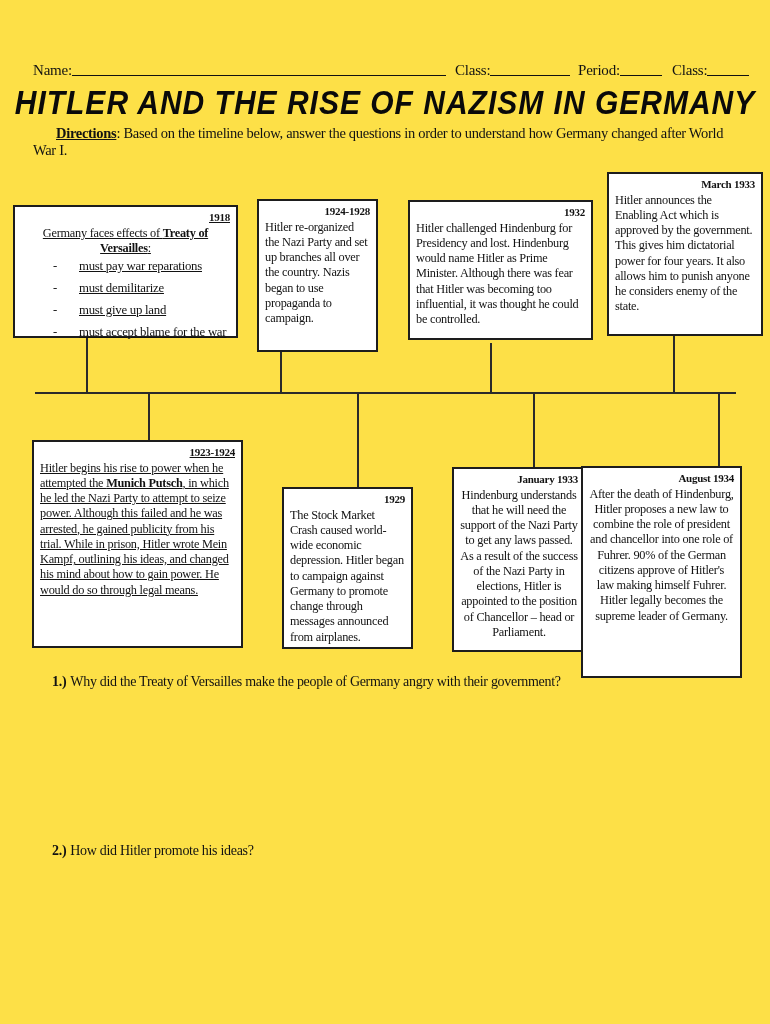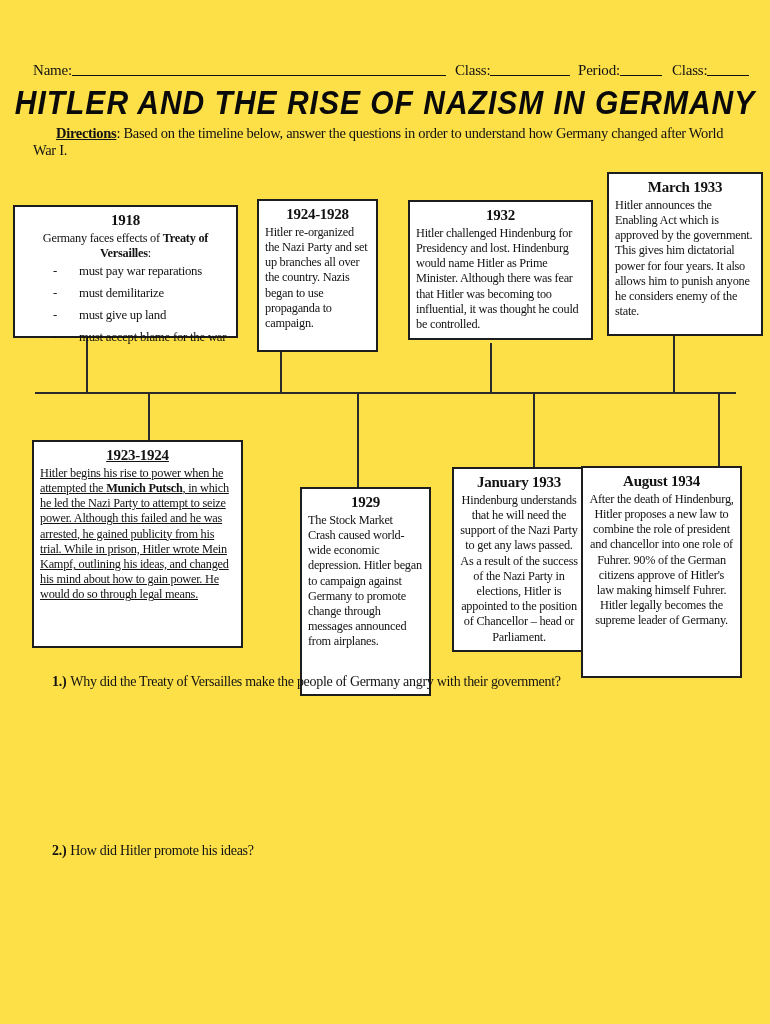--- a/index.html
+++ b/index.html
@@ -44,23 +44,23 @@
     position:absolute;
     background:#fff;
     border:2px solid #1d1d1d;
     box-sizing:border-box;
     padding:3px 6px 4px 6px;
     font-size:12.3px;
     line-height:1.24;
     letter-spacing:-0.25px;
   }
   .tbox .btitle{
-    text-align:center;
+    text-align:right;
     font-weight:bold;
-    font-size:15px;
+    font-size:11px;
     margin:1px 0 1px 0;
   }
   .tbox .body{text-align:left;}
   .tbox.centered .body{text-align:center;}
   .lead{text-align:center;}
   ul.dash{
     list-style:none;
     margin:3px 0 8px 0;
     padding:0 0 0 32px;
   }
@@ -109,21 +109,21 @@
   <div class="hline" style="left:35px;top:392px;width:701px;height:2px;"></div>
   <div class="vline" style="left:86px;top:338px;width:2px;height:55px;"></div>
   <div class="vline" style="left:148px;top:393px;width:2px;height:47px;"></div>
   <div class="vline" style="left:280px;top:351px;width:2px;height:42px;"></div>
   <div class="vline" style="left:357px;top:393px;width:2px;height:94px;"></div>
   <div class="vline" style="left:490px;top:343px;width:2px;height:50px;"></div>
   <div class="vline" style="left:533px;top:393px;width:2px;height:74px;"></div>
   <div class="vline" style="left:673px;top:335px;width:2px;height:58px;"></div>
   <div class="vline" style="left:718px;top:393px;width:2px;height:73px;"></div>
 
-  <div class="tbox" style="left:13px;top:205px;width:225px;height:133px;">
+  <div class="tbox" style="left:13px;top:205px;width:225px;height:133px;text-decoration:underline;">
     <div class="btitle">1918</div>
     <div class="lead"><span>Germany faces effects of </span><b>Treaty of Versailles</b><span>:</span></div>
     <ul class="dash">
       <li>must pay war reparations</li>
       <li>must demilitarize</li>
       <li>must give up land</li>
       <li>must accept blame for the war</li>
     </ul>
   </div>
 
@@ -140,21 +140,21 @@
   <div class="tbox" style="left:607px;top:172px;width:156px;height:164px;">
     <div class="btitle">March 1933</div>
     <div class="body">Hitler announces the Enabling Act which is approved by the government. This gives him dictatorial power for four years. It also allows him to punish anyone he considers enemy of the state.</div>
   </div>
 
   <div class="tbox" style="left:32px;top:440px;width:211px;height:208px;text-decoration:underline;">
     <div class="btitle">1923-1924</div>
     <div class="body"><span>Hitler begins his rise to power when he attempted the </span><b>Munich Putsch</b><span>, in which he led the Nazi Party to attempt to seize power. Although this failed and he was arrested, he gained publicity from his trial. While in prison, Hitler wrote Mein Kampf, outlining his ideas, and changed his mind about how to gain power.  He would do so through legal means.</span></div>
   </div>
 
-  <div class="tbox" style="left:300px;top:487px;width:131px;height:209px;">
+  <div class="tbox" style="left:282px;top:487px;width:131px;height:162px;">
     <div class="btitle">1929</div>
     <div class="body">The Stock Market Crash caused world-wide economic depression.  Hitler began to campaign against Germany to promote change through messages announced from airplanes.</div>
   </div>
 
   <div class="tbox centered" style="left:452px;top:467px;width:134px;height:185px;">
     <div class="btitle">January 1933</div>
     <div class="body">Hindenburg understands that he will need the support of the Nazi Party to get any laws passed. As a result of the success of the Nazi Party in elections, Hitler is appointed to the position of Chancellor – head or Parliament.</div>
   </div>
 
   <div class="tbox centered" style="left:581px;top:466px;width:161px;height:212px;">

